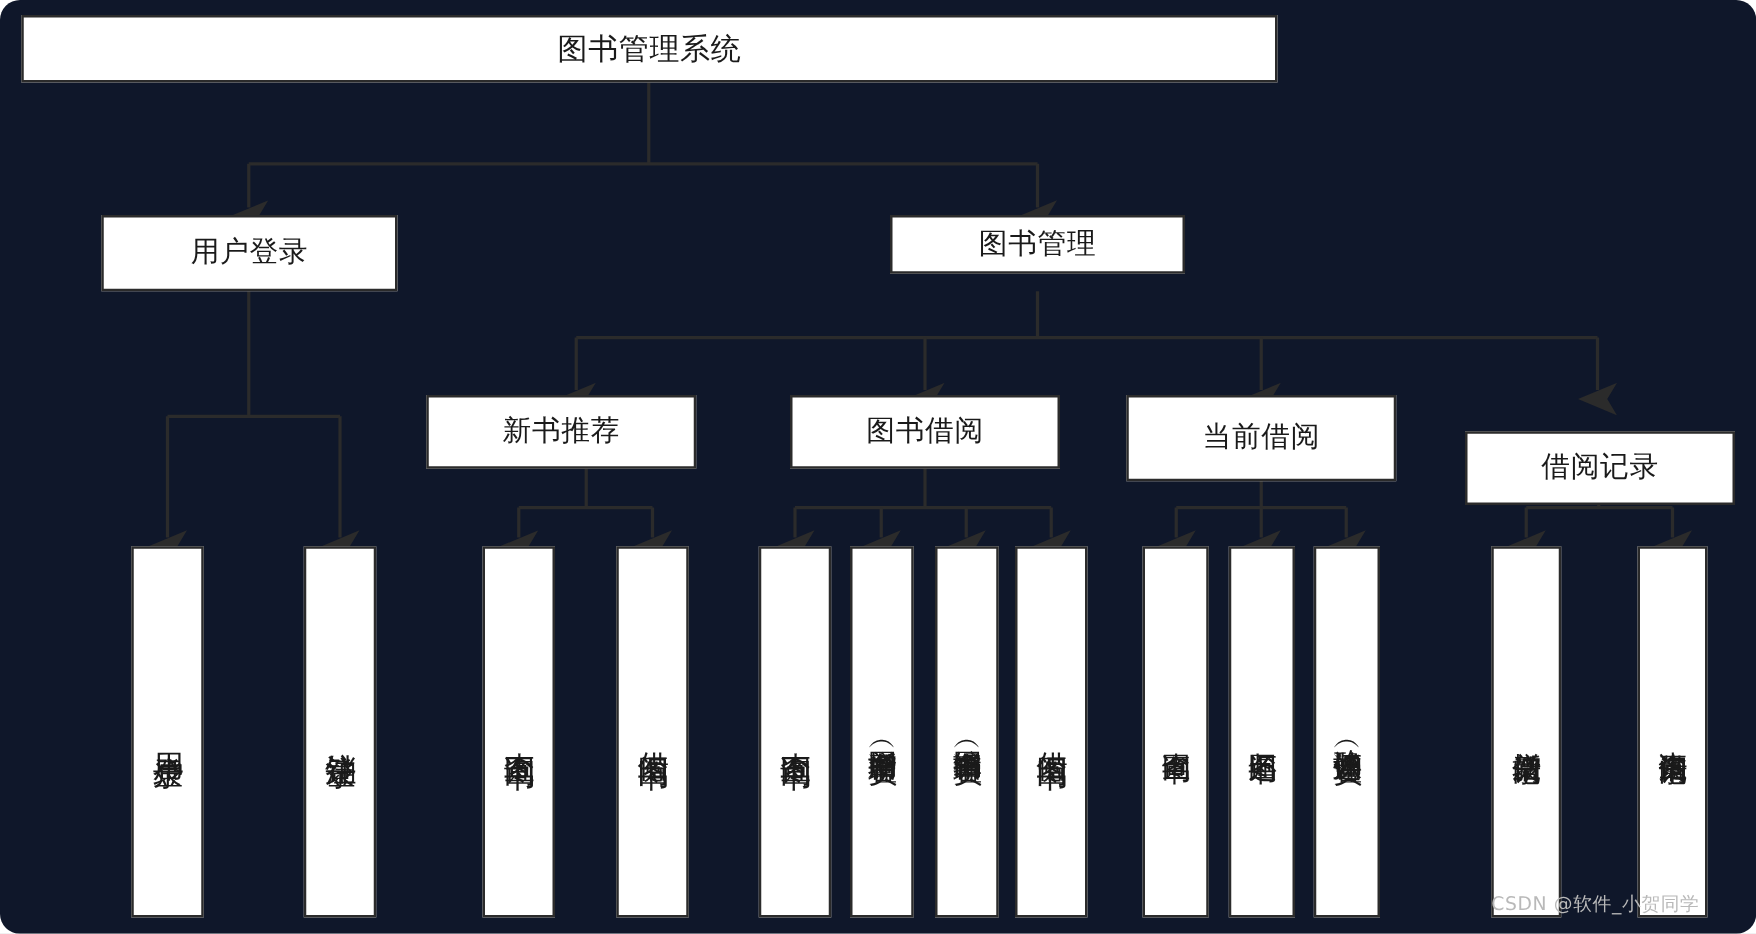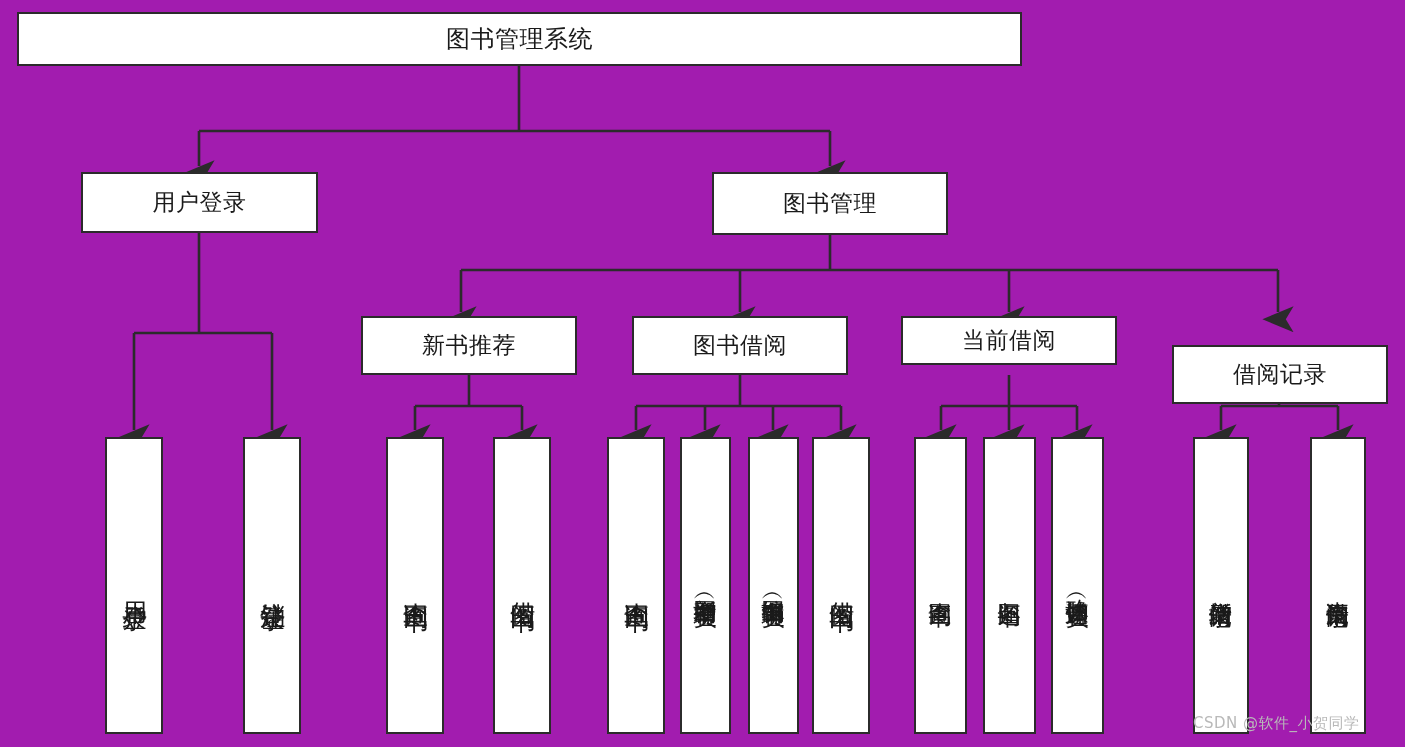--- a/index.html
+++ b/index.html
@@ -7,22 +7,23 @@
     padding: 0;
     background: #ffffff;
   }
   body {
     font-family: "DejaVu Sans", "Liberation Sans", sans-serif;
   }
   #canvas {
     position: relative;
     width: 1405px;
     height: 747px;
-    background: #a21caf;
+    background: #0f172a;
     overflow: hidden;
+    border-radius: 16px;
   }
   svg.wires {
     position: absolute;
     left: 0;
     top: 0;
     width: 1405px;
     height: 747px;
     pointer-events: none;
   }
   .node {
@@ -132,33 +133,33 @@
   </svg>
 
   <div class="node horiz root" style="left:17px; top:12px; width:1005px; height:54px;">
     <span class="label">图书管理系统</span>
   </div>
 
   <div class="node horiz" style="left:81px; top:172px; width:237px; height:61px;">
     <span class="label">用户登录</span>
   </div>
 
-  <div class="node horiz" style="left:712px; top:172px; width:236px; height:63px;">
+  <div class="node horiz" style="left:712px; top:172px; width:236px; height:47px;">
     <span class="label">图书管理</span>
   </div>
 
-  <div class="node horiz" style="left:361px; top:316px; width:216px; height:59px;">
+  <div class="node horiz" style="left:341px; top:316px; width:216px; height:59px;">
     <span class="label">新书推荐</span>
   </div>
 
   <div class="node horiz" style="left:632px; top:316px; width:216px; height:59px;align-items:center;">
     <span class="label">图书借阅</span>
   </div>
 
-  <div class="node horiz" style="left:901px; top:316px; width:216px; height:49px;">
+  <div class="node horiz" style="left:901px; top:316px; width:216px; height:69px;">
     <span class="label">当前借阅</span>
   </div>
 
   <div class="node horiz" style="left:1172px; top:316px; width:216px; height:59px;margin-top:29px;">
     <span class="label">借阅记录</span>
   </div>
 
   <div class="node vert" style="left:105px; top:437px; width:58px; height:297px;">
     <span class="label">用户登录</span>
   </div>

